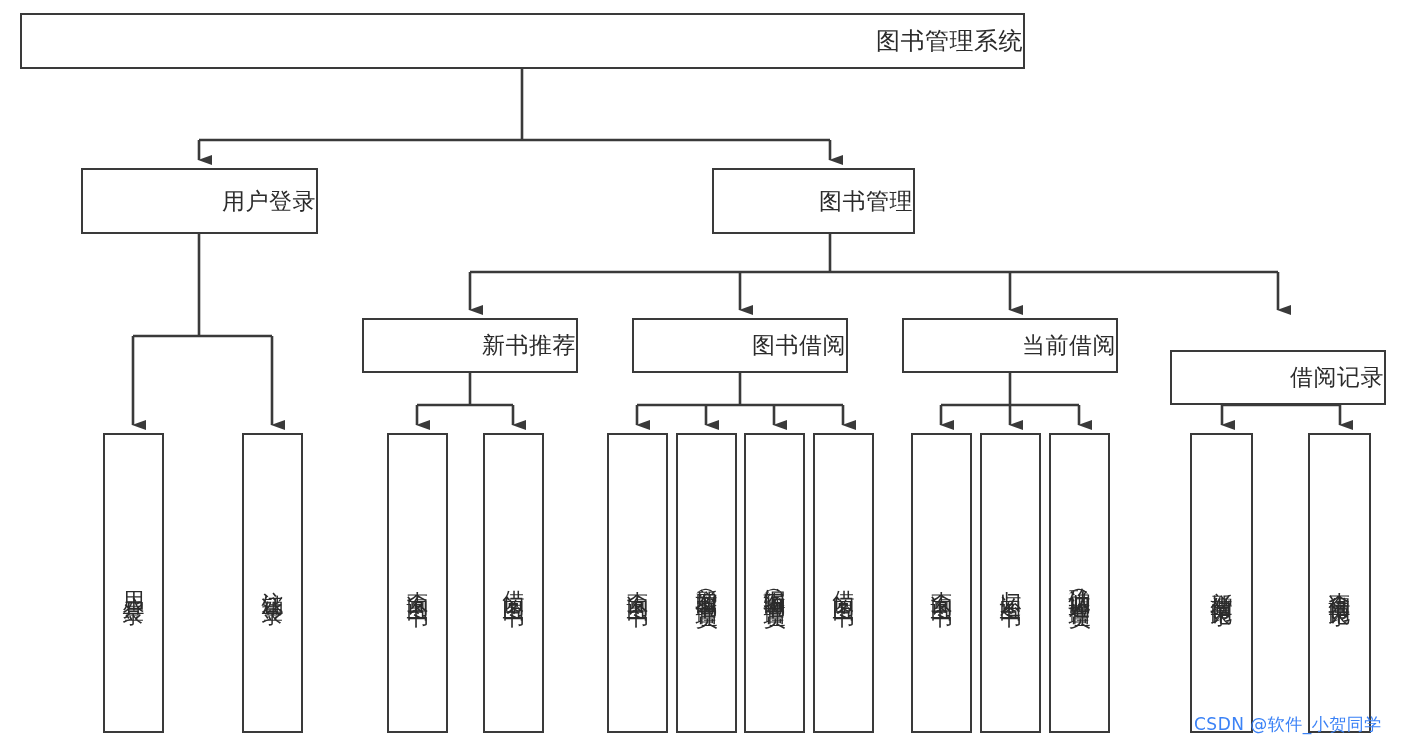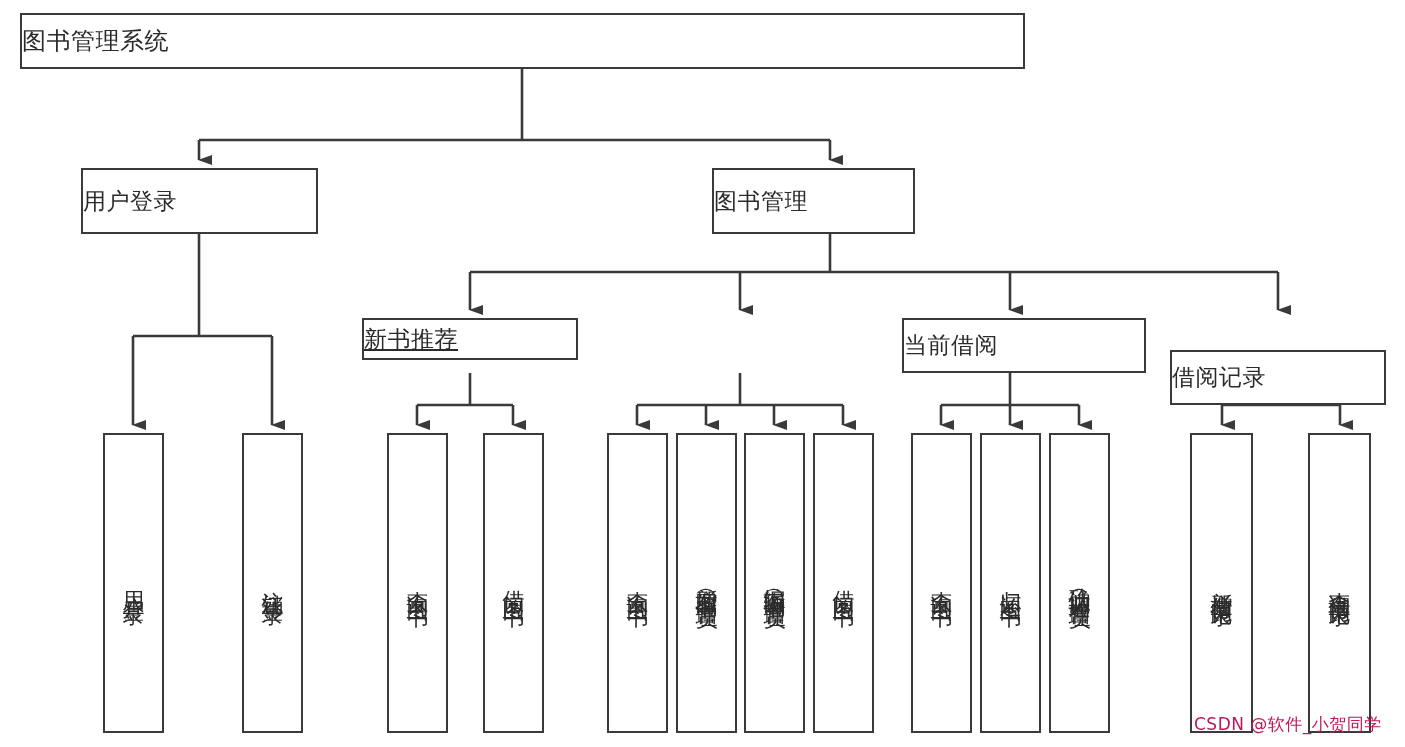--- a/index.html
+++ b/index.html
@@ -26,21 +26,21 @@
     height: 747px;
     pointer-events: none;
   }
   .node {
     position: absolute;
     box-sizing: border-box;
     background: #ffffff;
     border: 2.5px solid #3a3a3a;
     display: flex;
     align-items: center;
-    justify-content: flex-start;
+    justify-content: flex-end;
     color: #2b2b2b;
   }
   .node .label {
     display: block;
     text-align: center;
     line-height: 1.0;
     white-space: nowrap;
   }
   
   .node.horiz .label {
@@ -63,21 +63,21 @@
     letter-spacing: 5px;
     white-space: nowrap;
   }
   .node.vert.long .label {
     letter-spacing: 3px;
     font-size: 22px;
   }
   .watermark {
     position: absolute;
     font-size: 17px;
-    color: #be185d;
+    color: #3b82f6;
     white-space: nowrap;
     letter-spacing: 0.5px;
     user-select: none;
   }
 </style>
 </head>
 <body>
 
 <div id="diagram-root">
 
@@ -137,26 +137,29 @@
   </div>
 
   <div class="node horiz" style="left:81px; top:168px; width:237px; height:66px;">
     <span class="label">用户登录</span>
   </div>
 
   <div class="node horiz" style="left:712px; top:168px; width:203px; height:66px;">
     <span class="label">图书管理</span>
   </div>
 
-  <div class="node horiz" style="left:362px; top:318px; width:216px; height:42px;text-decoration:underline;">
+  <div class="node horiz" style="left:362px; top:318px; width:216px; height:55px;">
     <span class="label">新书推荐</span>
   </div>
 
-
-  <div class="node horiz" style="left:902px; top:318px; width:244px; height:55px;">
+  <div class="node horiz" style="left:632px; top:318px; width:216px; height:55px;">
+    <span class="label">图书借阅</span>
+  </div>
+
+  <div class="node horiz" style="left:902px; top:318px; width:216px; height:55px;">
     <span class="label">当前借阅</span>
   </div>
 
   <div class="node horiz" style="left:1170px; top:318px; width:216px; height:55px;margin-top:32px;">
     <span class="label">借阅记录</span>
   </div>
 
   <div class="node vert" style="left:103px; top:433px; width:61px; height:300px;">
     <span class="label">用户登录</span>
   </div>

